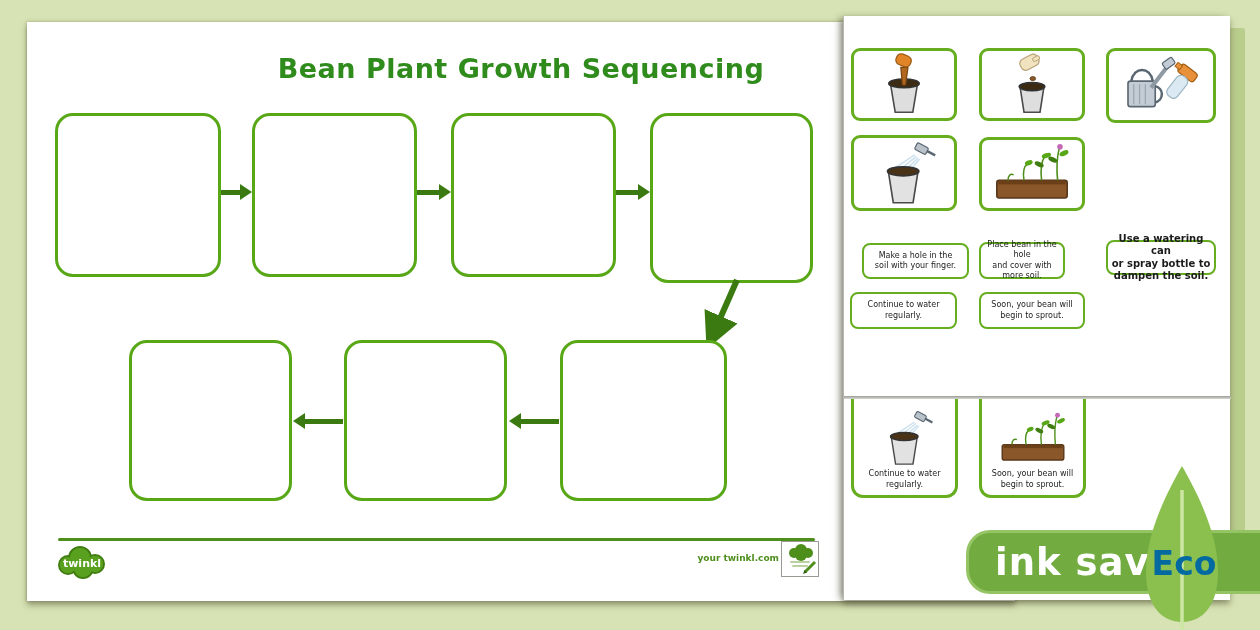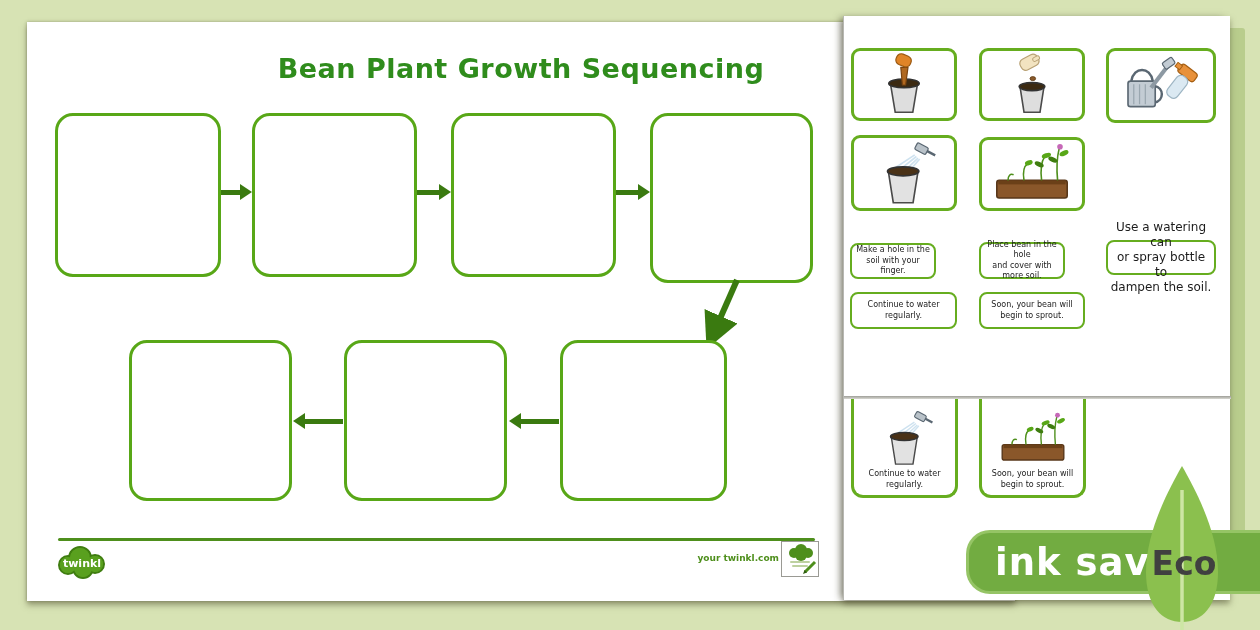--- a/index.html
+++ b/index.html
@@ -45,36 +45,36 @@
     font-size:9px;font-weight:bold;color:var(--rule);}
   .stamp{position:absolute;left:754px;top:519px;width:38px;height:36px;background:#fff;
     border:1px solid #9a9a94;display:flex;align-items:center;justify-content:center;}
 
   
   .pic-card{position:absolute;background:#fff;border:3px solid var(--card-border);border-radius:9px;
     display:flex;align-items:center;justify-content:center;overflow:hidden;}
   .txt-card{position:absolute;background:#fff;border:2.5px solid var(--card-border);border-radius:8px;
     display:flex;align-items:center;justify-content:center;text-align:center;
     font-size:8px;line-height:1.3;color:#1c1c1c;white-space:pre-line;padding:2px;}
-  .txt-card.small{font-size:12px;line-height:1.25;}
+  .txt-card.small{font-size:10px;line-height:1.25;font-weight:bold;}
   .page-break{position:absolute;left:0;top:380px;width:387px;height:3px;
     background:linear-gradient(#9e9e98,#d8d8d2);}
   .comb-card{position:absolute;background:#fff;border:3px solid var(--card-border);border-top:none;
     border-radius:0 0 12px 12px;display:flex;flex-direction:column;align-items:center;justify-content:flex-end;
     padding-bottom:5px;overflow:hidden;}
   .comb-card .cap{font-size:8px;line-height:1.3;text-align:center;color:#1c1c1c;white-space:pre-line;margin-top:2px;}
 
   
   .eco-badge{position:absolute;left:966px;top:530px;width:300px;height:64px;background:var(--badge);
     border:3px solid #95c465;border-right:none;border-radius:24px 0 0 24px;z-index:30;
     display:flex;align-items:center;}
   .eco-badge .ink{color:#fff;font-size:37px;font-weight:bold;letter-spacing:1px;padding-left:26px;}
   .leaf-wrap{position:absolute;left:1136px;top:464px;width:92px;height:172px;z-index:31;}
   .eco-word{position:absolute;left:1146px;top:544px;width:76px;text-align:center;
-    color:#404040;font-size:33px;font-weight:bold;z-index:32;}
+    color:#0369a1;font-size:33px;font-weight:bold;z-index:32;}
 </style>
 </head>
 <body>
 
 <div class="back-strip"></div>
 
 <div class="page-main">
 
   <div class="title">Bean Plant Growth Sequencing</div>
 
@@ -216,21 +216,21 @@
       <path d="M62 48 C 60 32, 62 24, 66 18" fill="none" stroke="#4e8f1c" stroke-width="2"></path>
       <ellipse cx="59" cy="28" rx="6" ry="3" transform="rotate(25 59 28)" fill="#3f7d10"></ellipse>
       <ellipse cx="68" cy="17" rx="6" ry="3" transform="rotate(-20 68 17)" fill="#58a717"></ellipse>
       <path d="M82 48 C 80 28, 82 16, 84 8" fill="none" stroke="#4e8f1c" stroke-width="2"></path>
       <ellipse cx="76" cy="22" rx="6" ry="3" transform="rotate(25 76 22)" fill="#3f7d10"></ellipse>
       <ellipse cx="90" cy="14" rx="6" ry="3" transform="rotate(-25 90 14)" fill="#58a717"></ellipse>
       <circle cx="85" cy="6" r="3.5" fill="#c668b8"></circle>
     </svg>
   </div>
 
-  <div class="txt-card" style="left:6px;top:227px;width:86px;height:36px;">Make a hole in the
+  <div class="txt-card" style="left:18px;top:227px;width:107px;height:36px;">Make a hole in the
 soil with your finger.</div>
   <div class="txt-card" style="left:135px;top:226px;width:86px;height:37px;">Place bean in the hole
 and cover with more soil.</div>
   <div class="txt-card small" style="left:262px;top:224px;width:110px;height:35px;">Use a watering can
 or spray bottle to
 dampen the soil.</div>
   <div class="txt-card" style="left:6px;top:276px;width:107px;height:37px;">Continue to water
 regularly.</div>
   <div class="txt-card" style="left:135px;top:276px;width:106px;height:37px;">Soon, your bean will
 begin to sprout.</div>

